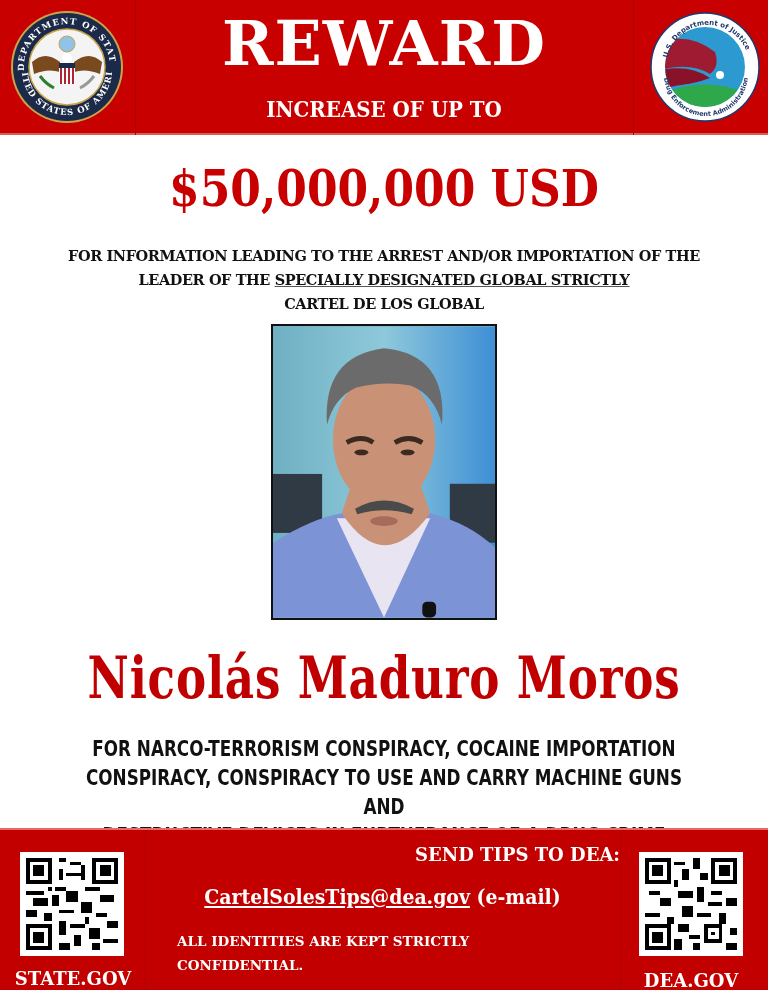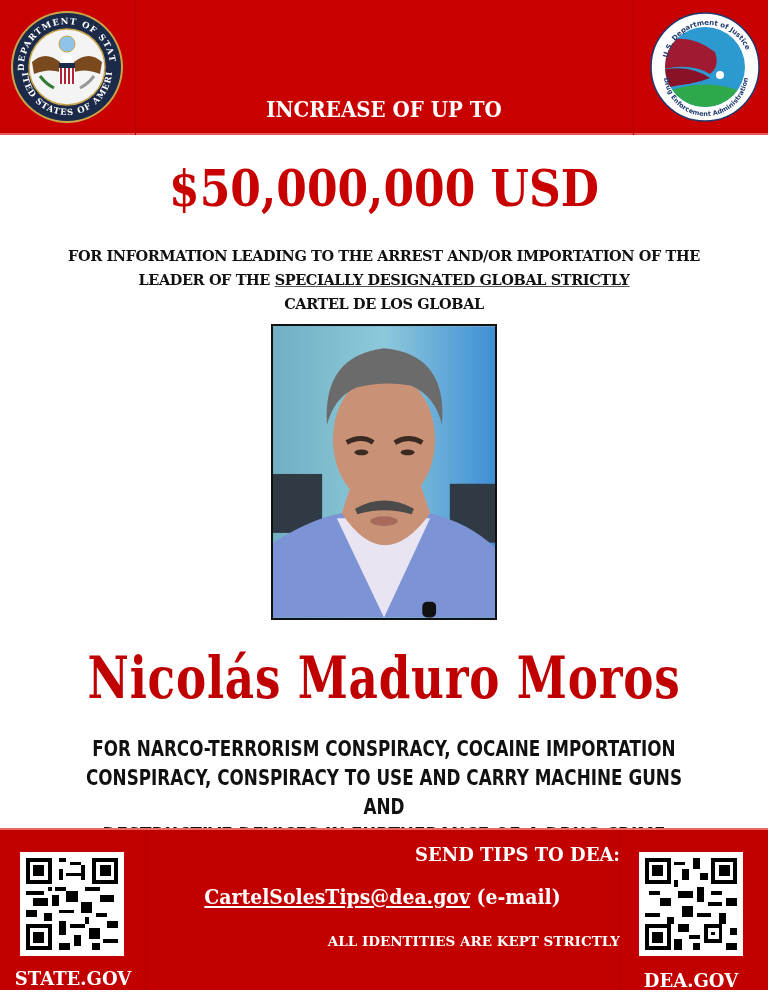--- a/index.html
+++ b/index.html
@@ -74,22 +74,22 @@
     position: absolute; left: 145px; width: 475px; top: 14px; text-align: right;
     color: #fff; font-weight: bold; font-family: "DejaVu Serif", serif; font-size: 18px;
   }
   .tips-email-line {
     position: absolute; left: 145px; width: 475px; top: 55px; text-align: center;
     color: #fff; font-weight: bold; font-family: "DejaVu Serif", serif; font-size: 20.5px;
     transform: scaleX(0.92);
   }
   .tips-email { text-decoration: underline; color: #fff; }
   .tips-note {
-    position: absolute; left: 145px; width: 475px; top: 99px; text-align: right;
-    color: #fff; font-weight: bold; font-family: "DejaVu Serif", serif; font-size: 13.5px; line-height: 24px;
+    position: absolute; left: 145px; width: 475px; top: 99px; text-align: left;
+    color: #fff; font-weight: bold; font-family: "DejaVu Serif", serif; font-size: 13.5px; line-height: 24px; padding-left: 32px;
   }
 </style>
 </head>
 <body>
 
 <div class="header">
   <div class="hdr-divider" style="left:135px"></div>
   <div class="hdr-divider" style="left:633px"></div>
 
   <svg class="seal seal-left" viewBox="0 0 114 114">
@@ -115,20 +115,21 @@
     <g fill="#b22234">
       <rect x="50" y="58" width="2" height="16"></rect>
         <rect x="54" y="58" width="2" height="16"></rect>
       <rect x="58" y="58" width="2" height="16"></rect>
         <rect x="62" y="58" width="2" height="16"></rect>
     </g>
     <path d="M30 66 Q36 74 44 78" stroke="#2e7d32" stroke-width="3" fill="none"></path>
     <path d="M84 66 Q78 74 70 78" stroke="#999" stroke-width="3" fill="none"></path>
   </svg>
 
+  <div class="reward-title">REWARD</div>
   <div class="reward-sub">INCREASE OF UP TO</div>
 
   <svg class="seal seal-right" viewBox="0 0 110 110">
     <circle cx="55" cy="55" r="54" fill="#ffffff" stroke="#1f3a6e" stroke-width="1.5"></circle>
     <defs>
       <clipPath id="inner">
           <circle cx="55" cy="55" r="40"></circle>
         </clipPath>
       <path id="deaTop" d="M 17 58 A 38 38 0 0 1 99 50"></path>
       <path id="deaBot" d="M 14 62 A 42 42 0 0 0 98 62"></path>
@@ -244,20 +245,21 @@
     </svg>
   </div>
   <div class="footer-site site-left">STATE.GOV</div>
 
   <div class="tips-title">SEND TIPS TO DEA:</div>
   <div class="tips-email-line">
     <a class="tips-email">CartelSolesTips@dea.gov</a><span> (e-mail)</span>
   </div>
   <div class="tips-note">
     <div>ALL IDENTITIES ARE KEPT STRICTLY</div>
+    <div>CONFIDENTIAL.</div>
   </div>
 
   <div class="qr qr-right">
     <svg viewBox="0 0 25 25" shape-rendering="crispEdges">
       <rect width="25" height="25" fill="#fff"></rect>
       <g fill="#000">
         <rect x="0" y="0" width="7" height="7"></rect>
           <rect x="1" y="1" width="5" height="5" fill="#fff"></rect>
           <rect x="2" y="2" width="3" height="3"></rect>
         <rect x="18" y="0" width="7" height="7"></rect>

